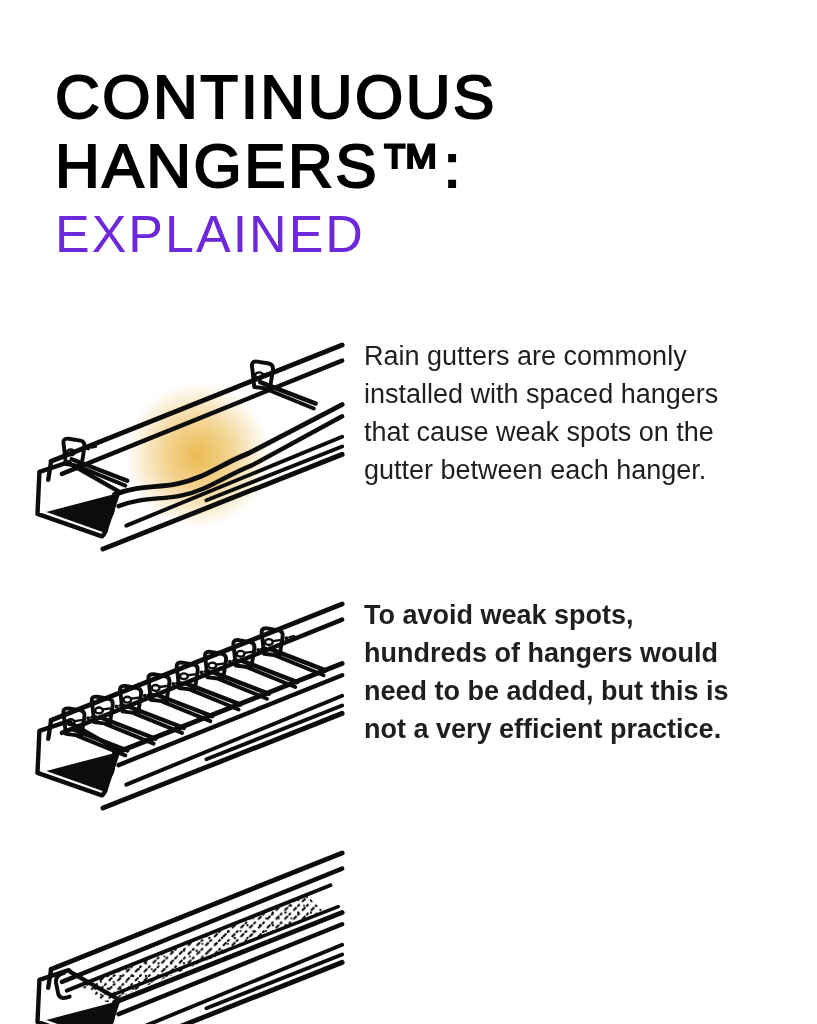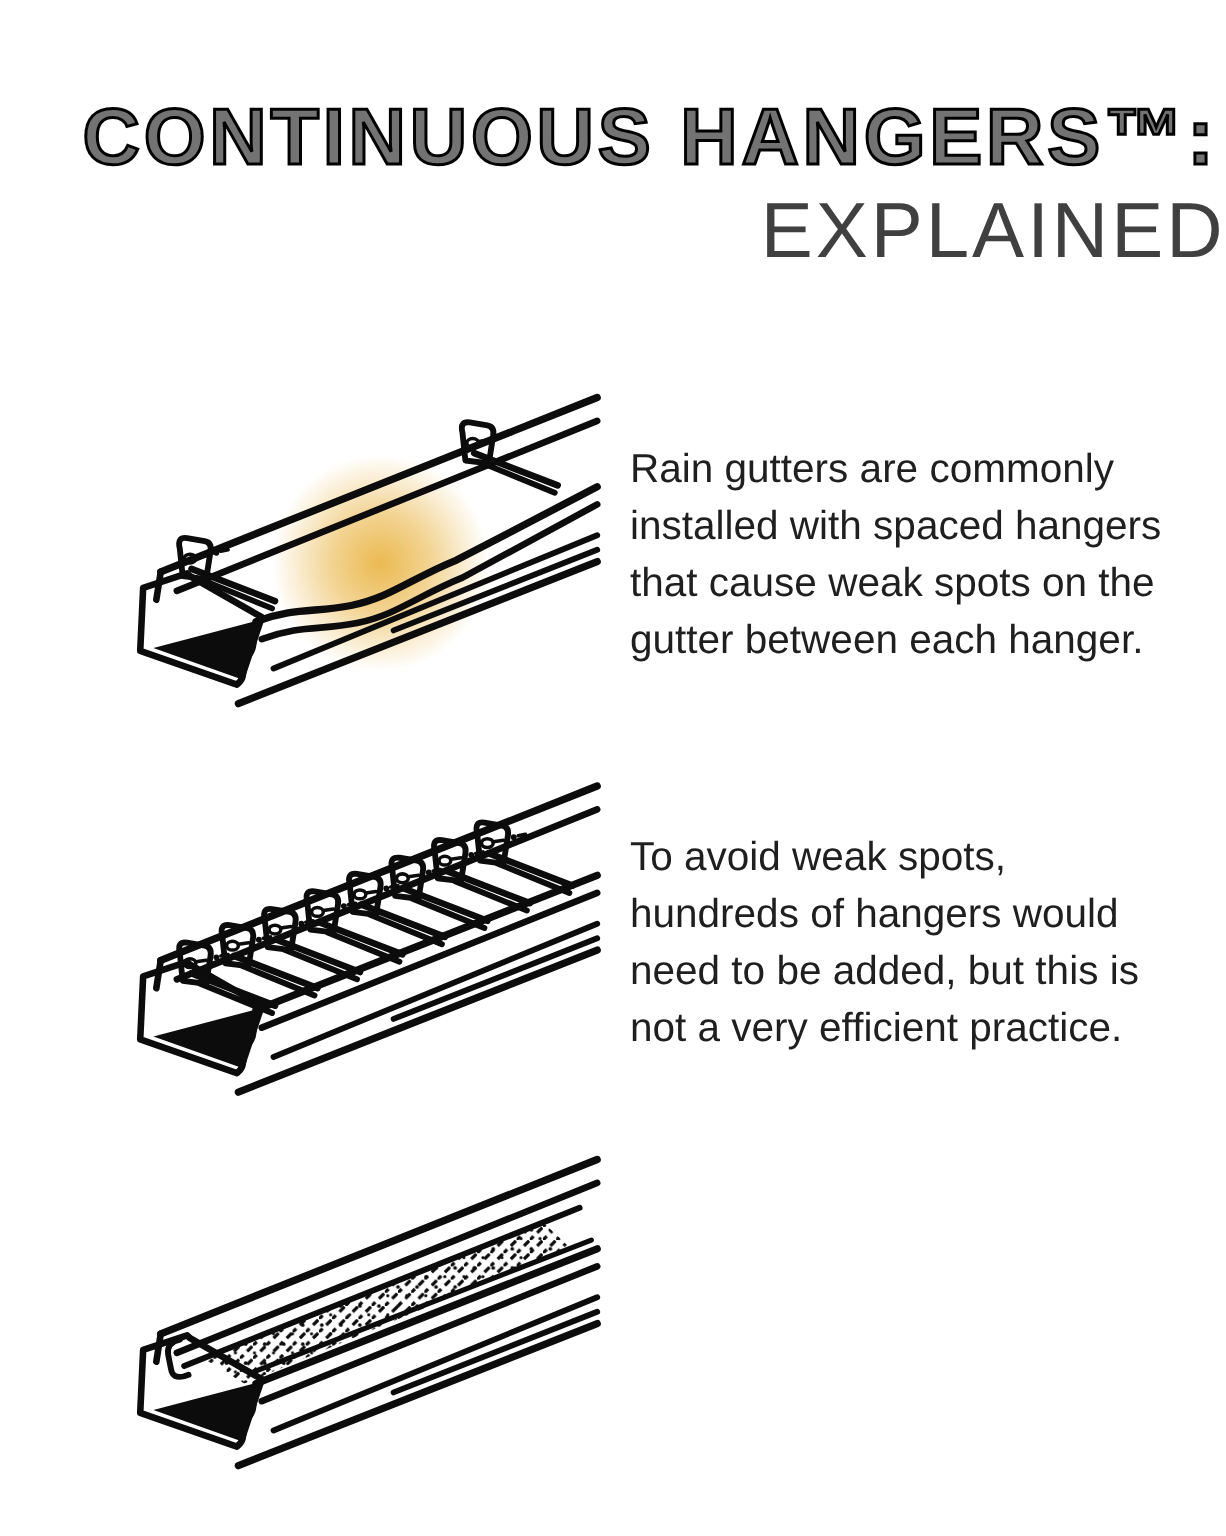--- a/index.html
+++ b/index.html
@@ -2,33 +2,32 @@
 <html><head>
 <meta charset="utf-8">
 <style>
   * { margin:0; padding:0; box-sizing:border-box; }
   html,body { width:817px; height:1024px; background:#ffffff; overflow:hidden;
               font-family:"Liberation Sans", sans-serif; }
 
   header { margin:62px 0 0 55px; }
   .title-line1{
     display:block;
-    font-size:53px; font-weight:700; letter-spacing:2.5px; line-height:1.12;
-    color:#737373; -webkit-text-stroke:2px #000;
+    font-size:62px; font-weight:400; letter-spacing:2.5px; line-height:1.12;
+    color:#000000; -webkit-text-stroke:2px #000;
   }
   .title-line2{
     display:block; margin-top:4px;
     font-size:52px; font-weight:400; letter-spacing:2px; line-height:1.15;
-    color:#404040;
-    text-align:right;
+    color:#6d28d9;
   }
 
-  .row { display:flex; align-items:center; padding-left:40px;margin-left:32px; }
+  .row { display:flex; align-items:flex-start; padding-left:16px; }
   .row-1 { margin-top:72px; }
-  .row-2 { margin-top:36px; }
+  .row-2 { margin-top:36px;font-weight:bold; }
   .row-3 { margin-top:26px; }
 
   figure { width:332px; flex:0 0 332px; }
   figure svg { display:block; width:332px; height:223px; }
 
   .copy {
     width:430px; margin-left:16px;
     font-size:27px; line-height:38px; color:#1f1f1f;
     white-space:pre-line;
   }

